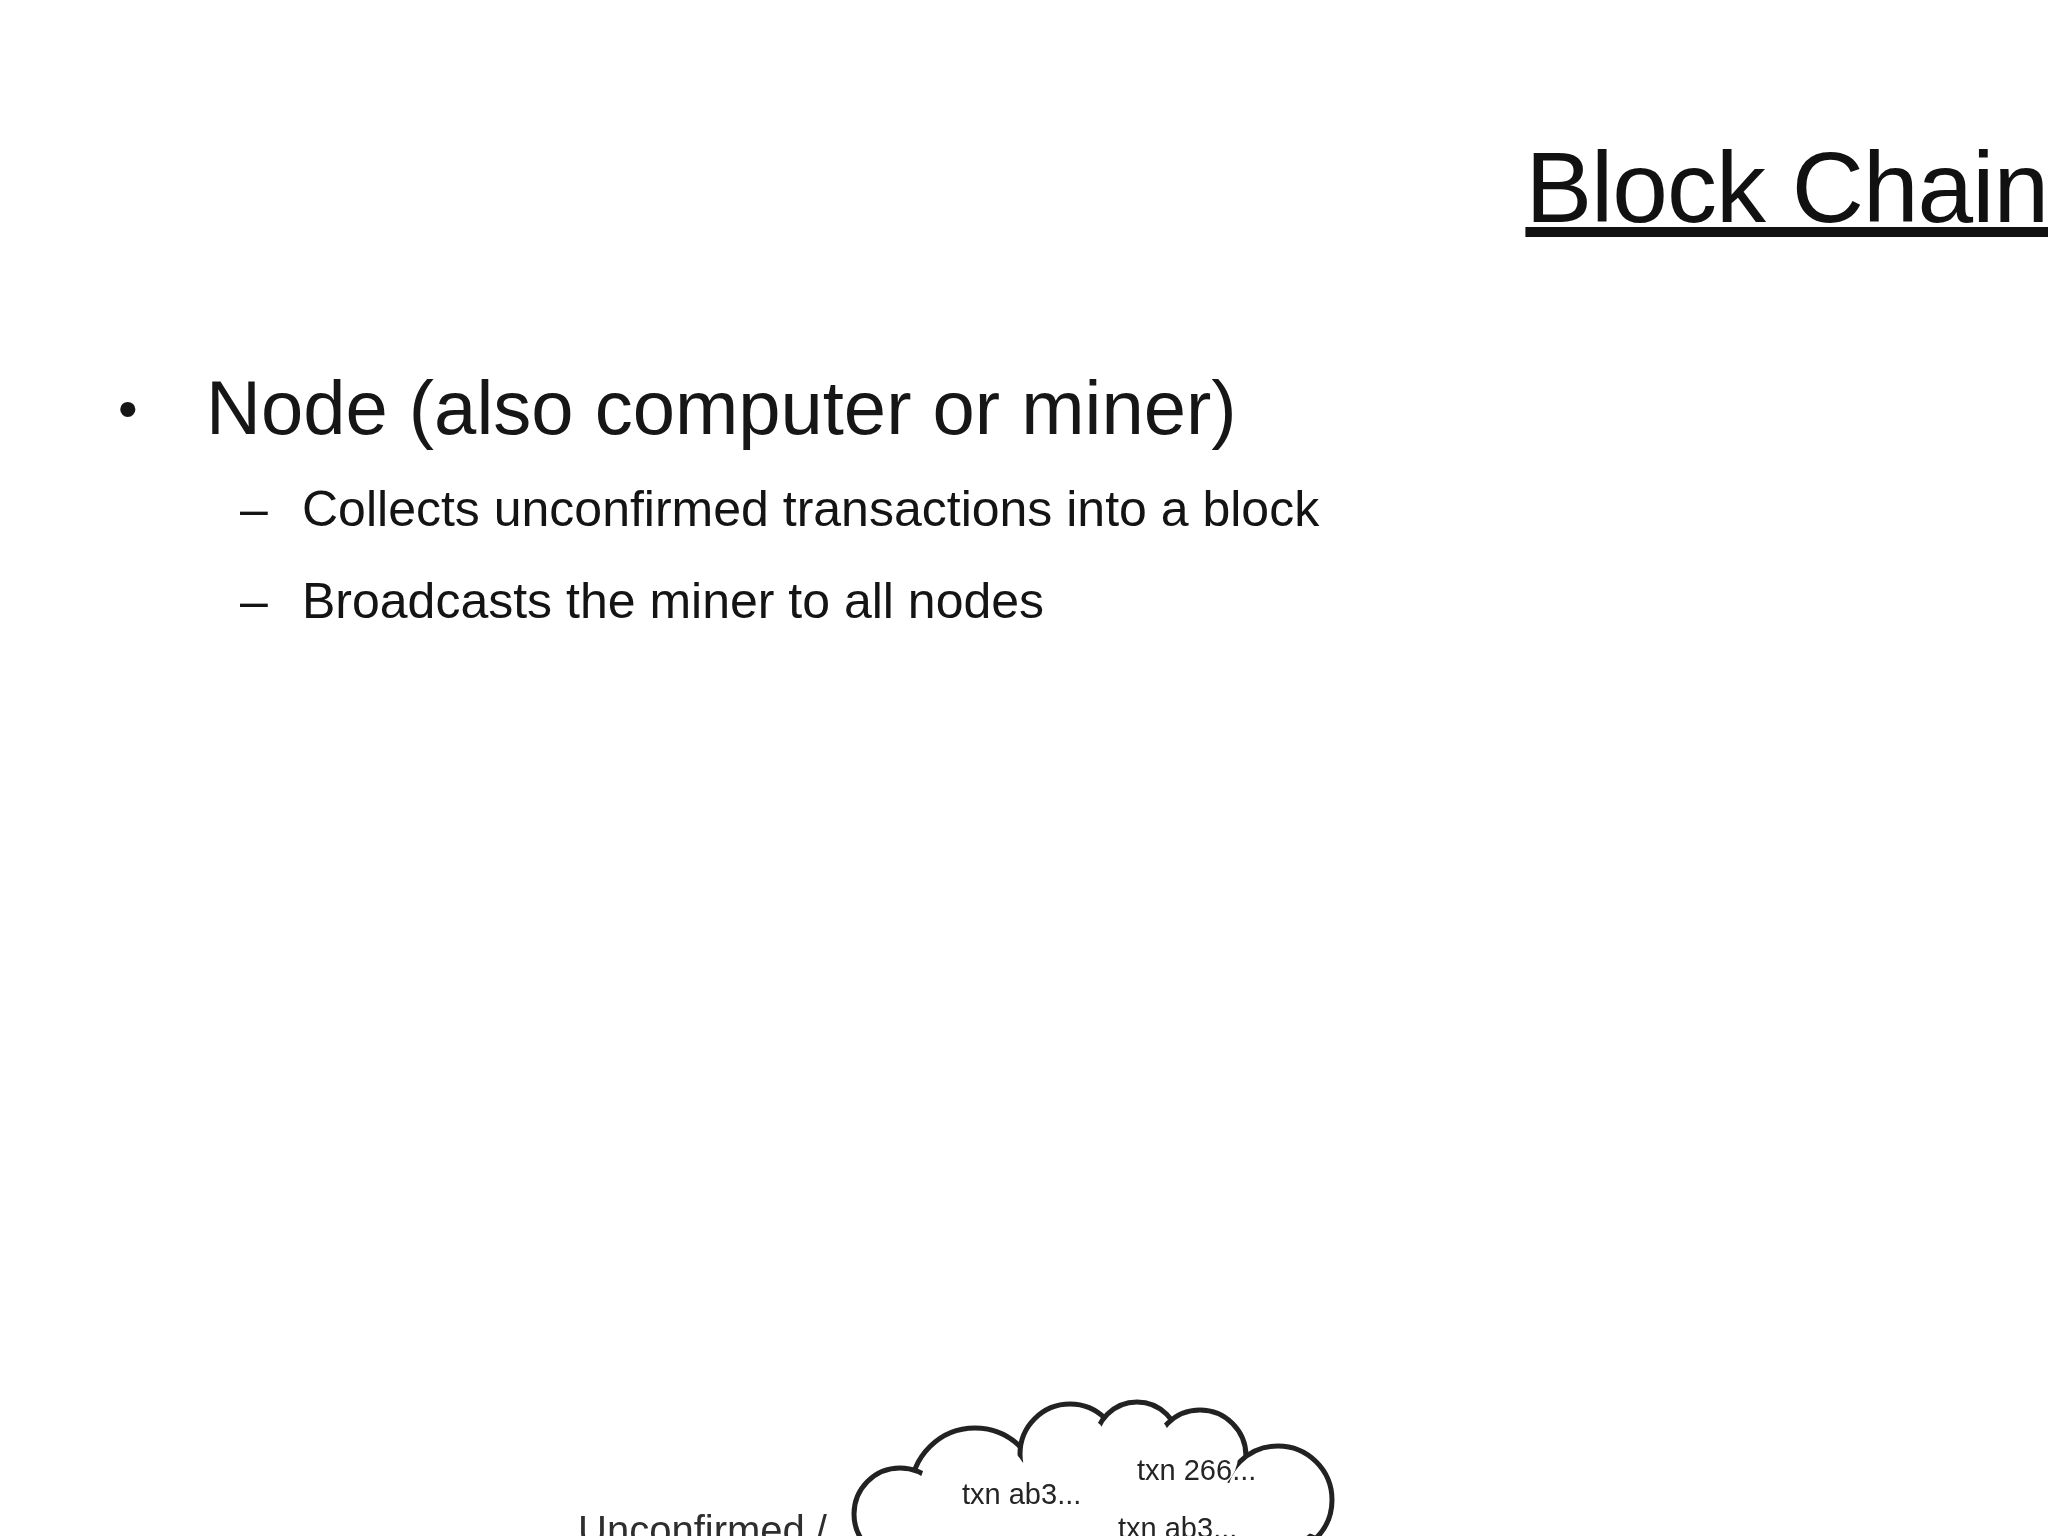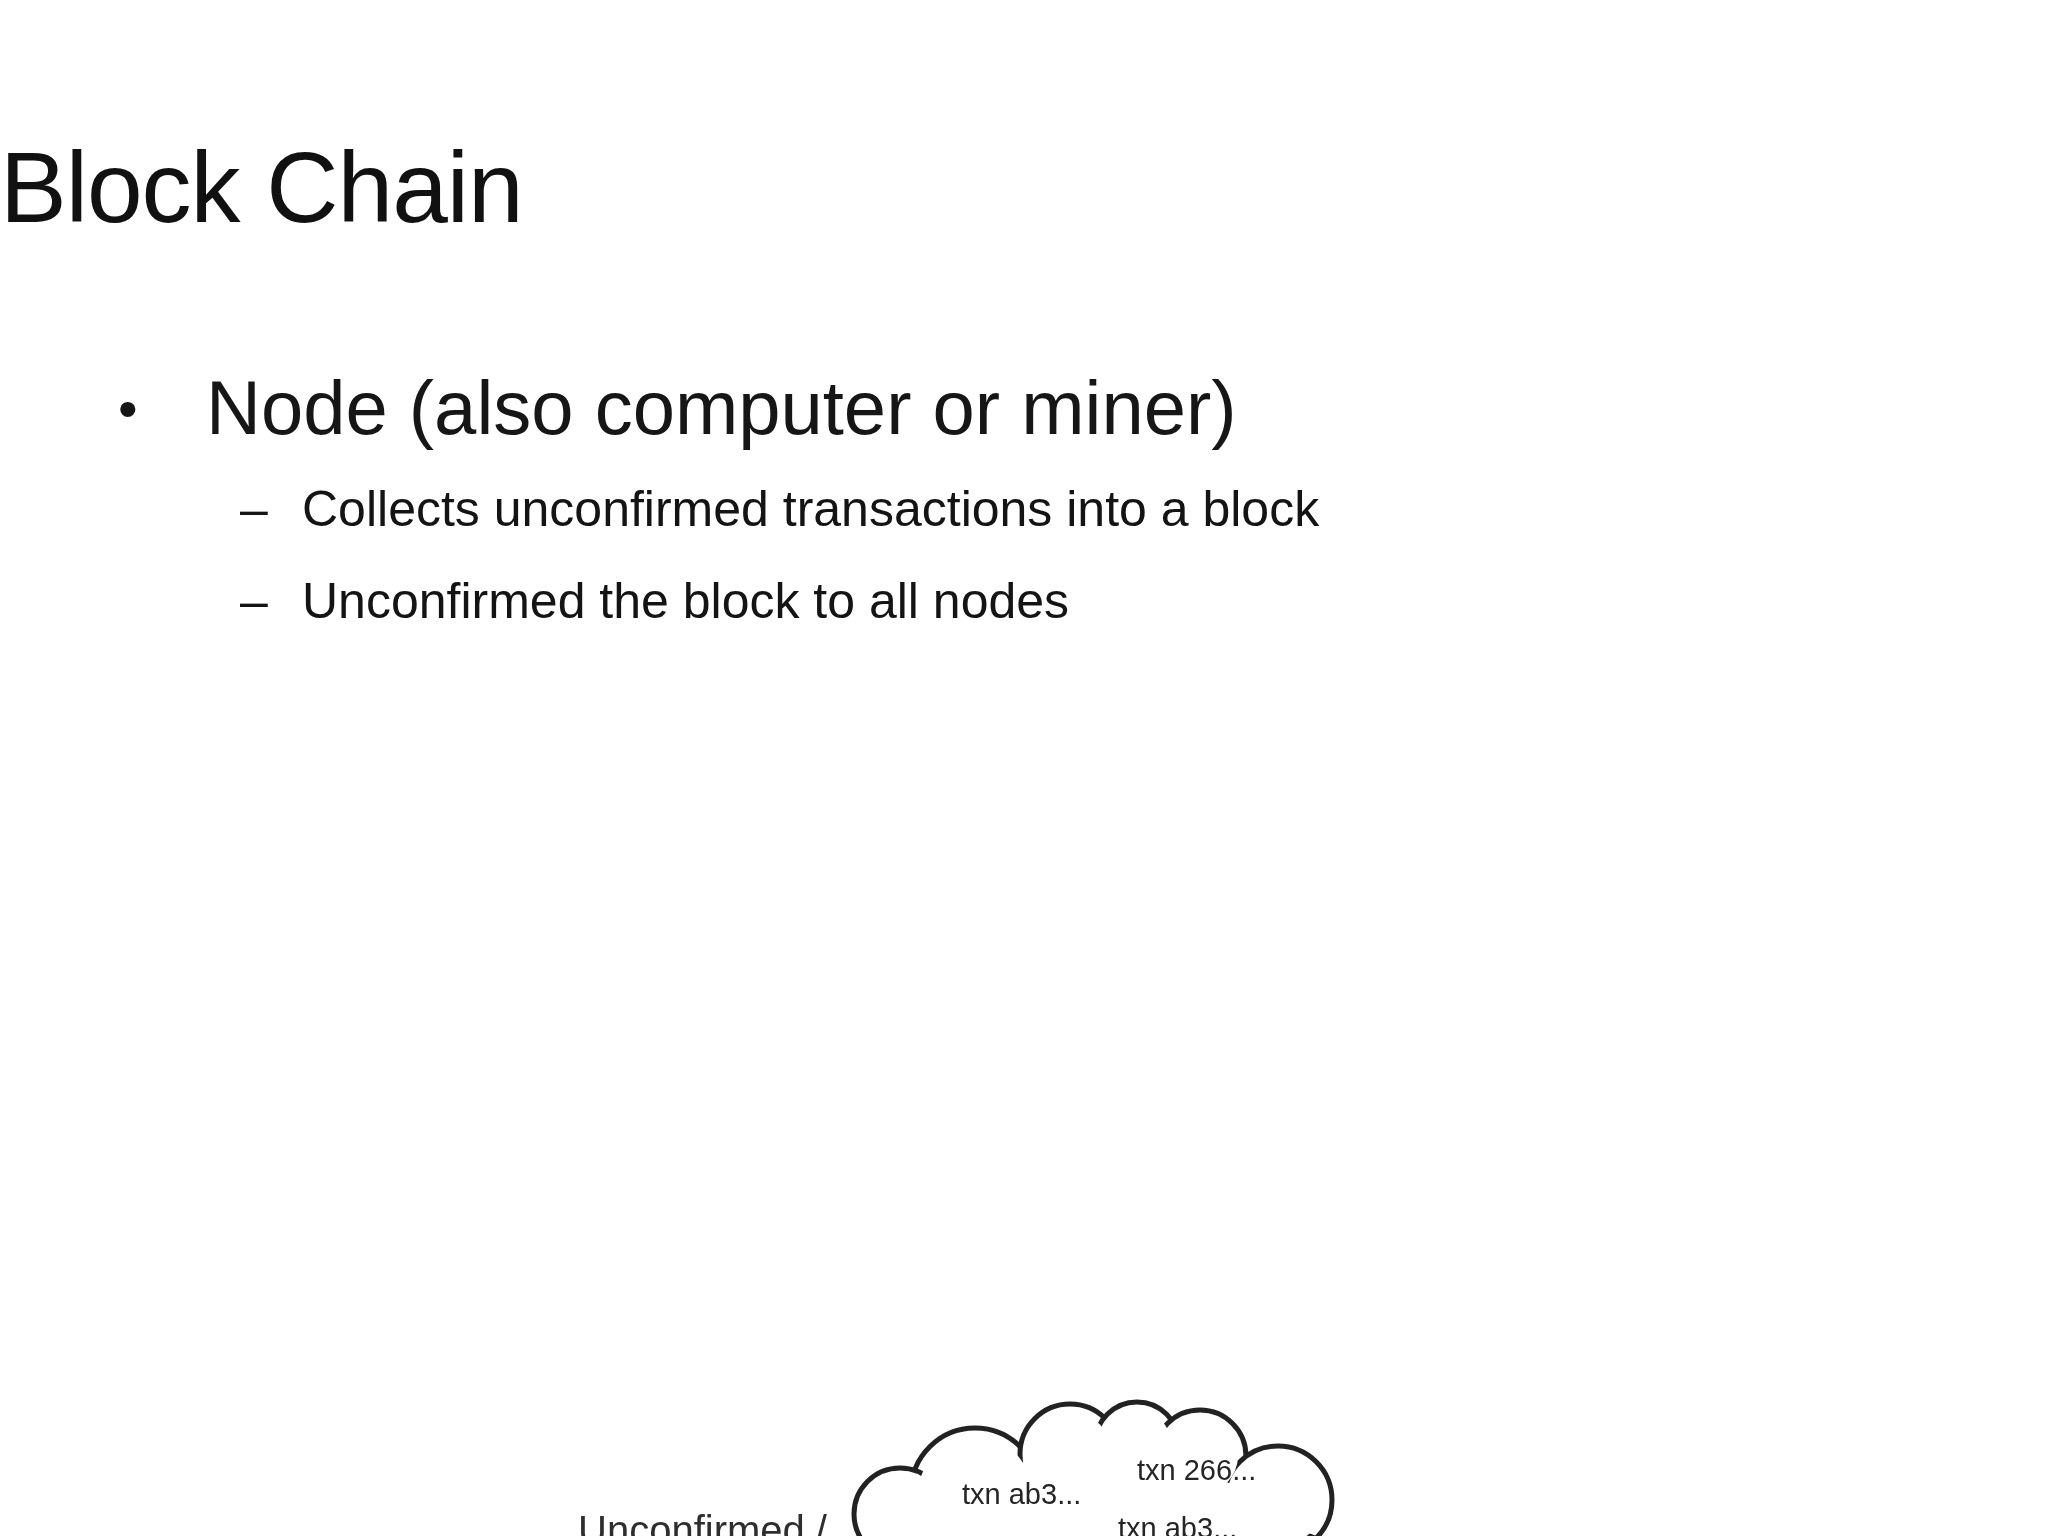--- a/index.html
+++ b/index.html
@@ -4,23 +4,24 @@
 <style>
   html,body{margin:0;padding:0;}
   body{
     width:2048px;height:1536px;background:#ffffff;position:relative;
     font-family:"Liberation Sans", sans-serif;color:#161616;overflow:hidden;
   }
   .abs{position:absolute;}
 
   
   .title{
-    left:0;top:132px;width:2048px;text-align:left;
+    left:0;top:132px;width:2048px;text-align:right;
     font-size:100px;line-height:1.1;letter-spacing:-1px;color:#111;
     font-family:"Liberation Sans", sans-serif;
+    text-decoration:underline;
   }
   .bullet-row{left:118px;top:368px;display:flex;align-items:flex-start;font-size:76px;line-height:1.05;}
   .bullet-row .glyph{width:88px;font-size:56px;line-height:1.45;}
   .sub-row{left:240px;display:flex;align-items:flex-start;font-size:50px;line-height:1.1;color:#141414;}
   .sub-row .glyph{width:62px;font-size:50px;}
   .sub-row.first{top:482px;}
   .sub-row.second{top:574px;}
   .bold{font-weight:400;}
 
   
@@ -41,21 +42,21 @@
   <span>Node (also computer or miner)</span>
 </div>
 
 <div class="abs sub-row first">
   <span class="glyph">–</span>
   <span><span class="bold">Collects</span><span> unconfirmed transactions into a block</span></span>
 </div>
 
 <div class="abs sub-row second">
   <span class="glyph bold">–</span>
-  <span><span class="bold">Unconfirmed the block to all nodes</span><span></span></span>
+  <span><span class="bold">Broadcasts the miner to all nodes</span><span></span></span>
 </div>
 
 <div class="abs" style="left:0;top:680px;width:2048px;height:800px;">
 
   <svg class="abs cloud-svg" width="492" height="340" viewBox="0 0 492 340" style="left:850px;top:712px;">
     <g fill="#ffffff" stroke="#222222" stroke-width="5">
       <circle cx="125" cy="100" r="64"></circle>
         <circle cx="220" cy="62" r="50"></circle>
       <circle cx="287" cy="52" r="42"></circle>
         <circle cx="350" cy="64" r="46"></circle>

